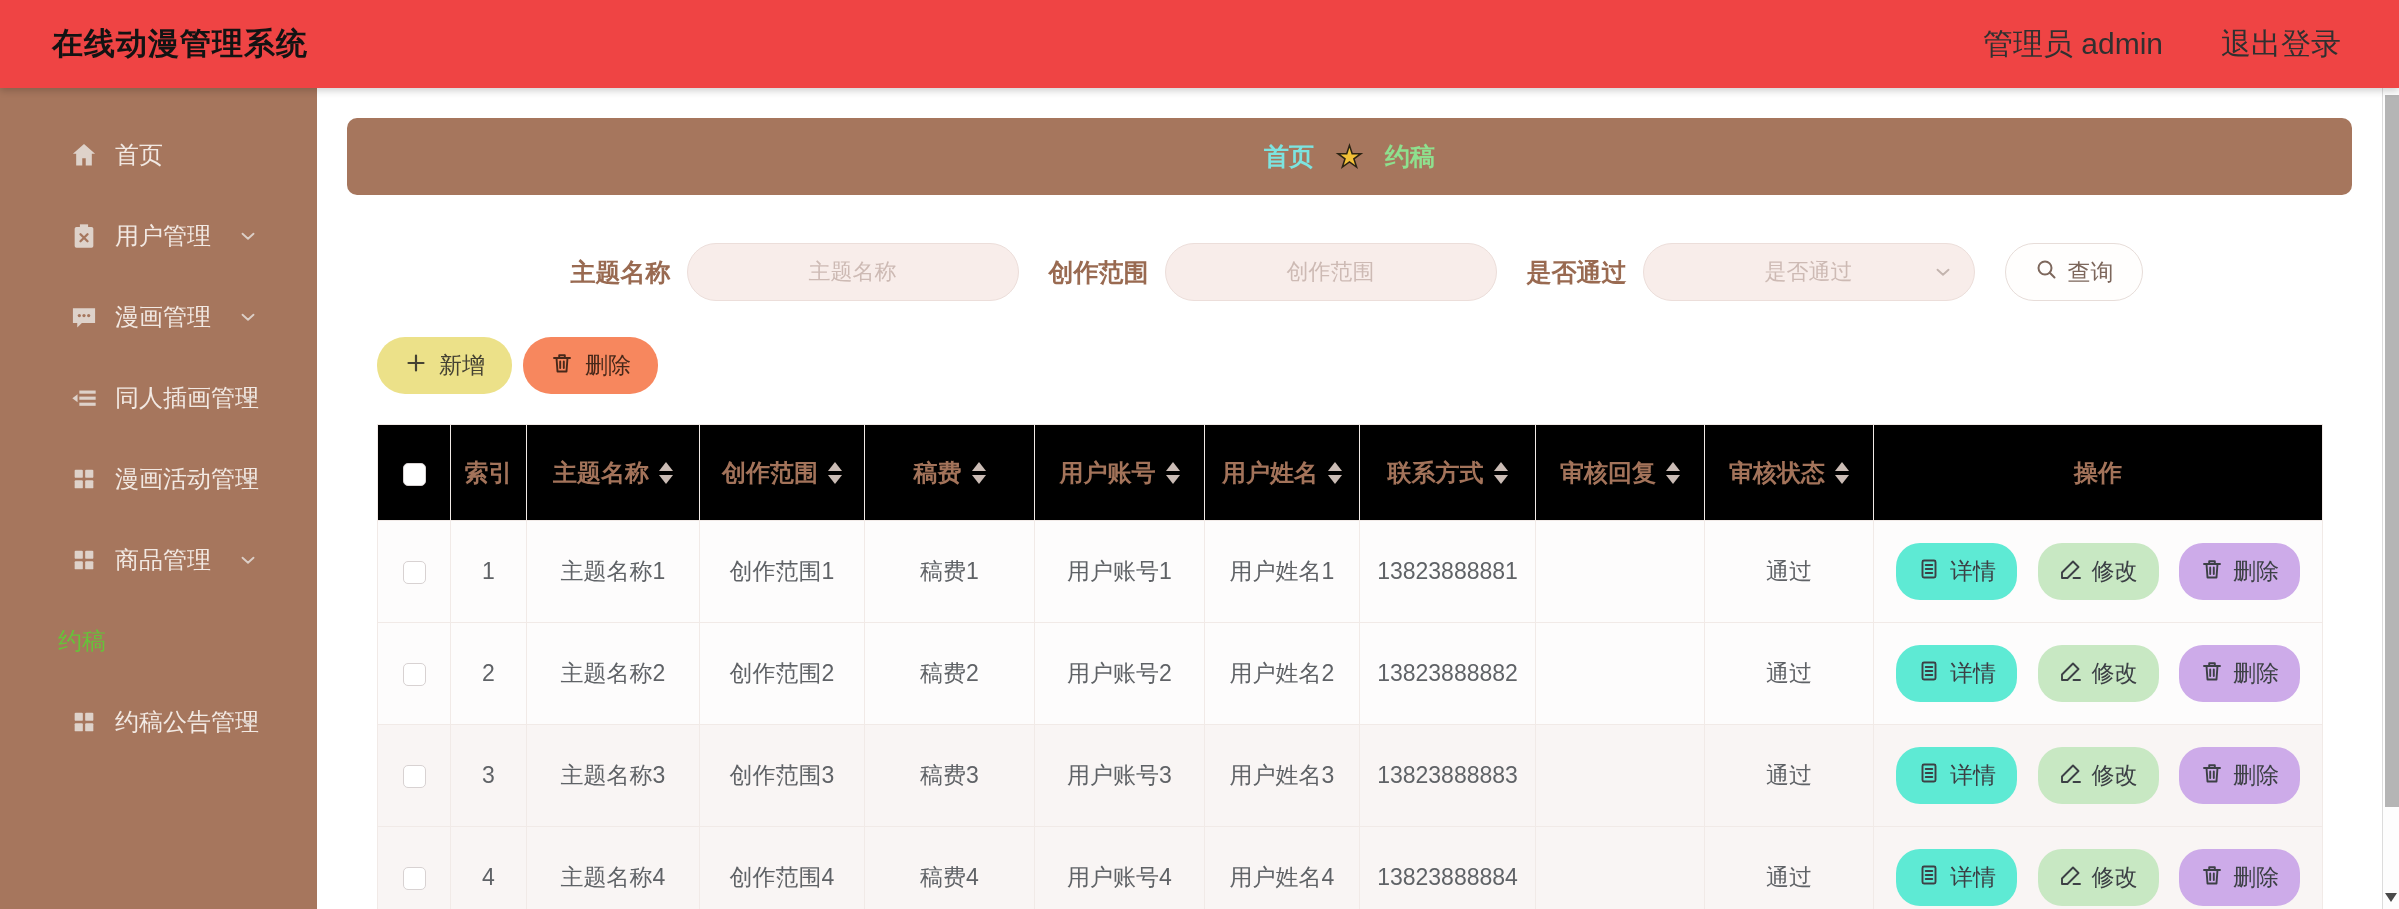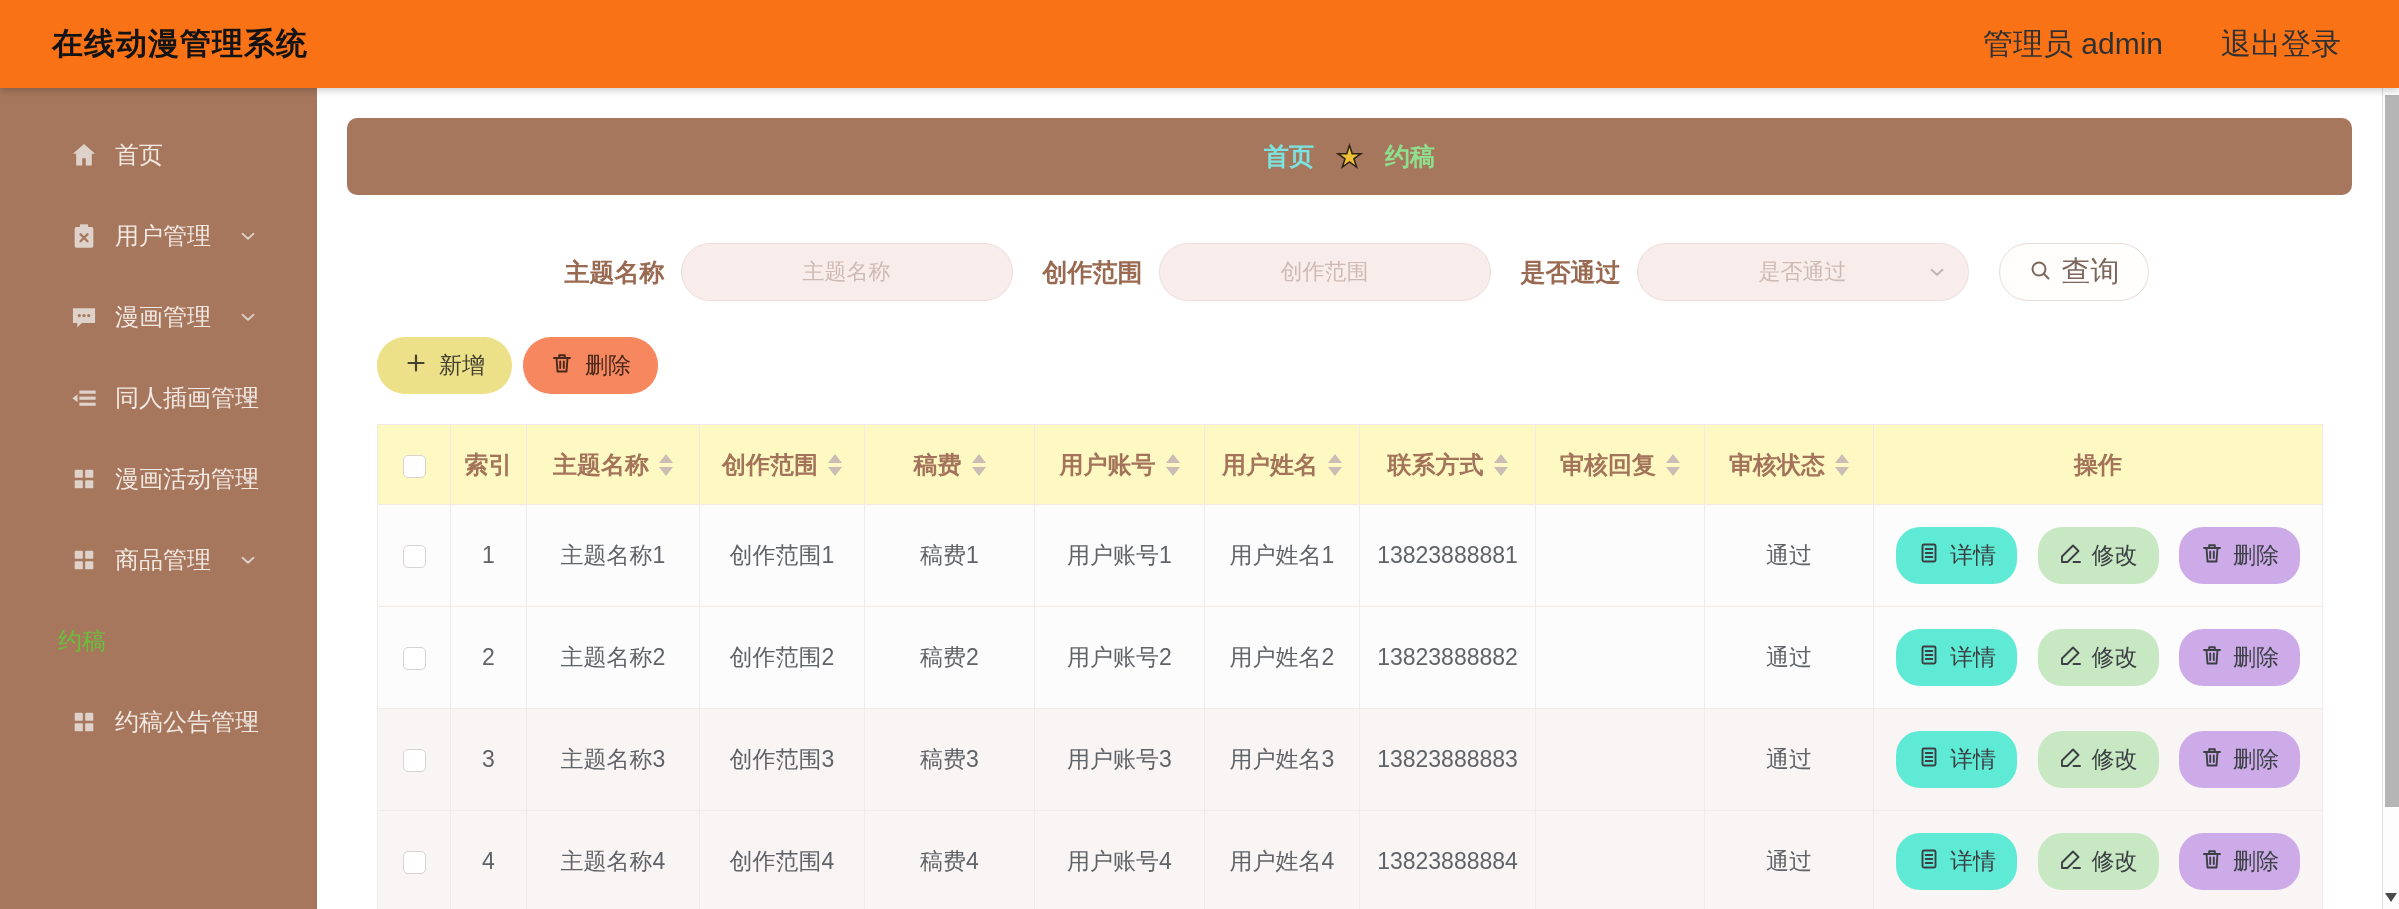--- a/index.html
+++ b/index.html
@@ -5,21 +5,21 @@
   * { margin:0; padding:0; box-sizing:border-box; }
   html,body { width:2399px; height:909px; overflow:hidden; }
   body {
     font-family:"Liberation Sans","DejaVu Sans",sans-serif;
     background:#ffffff; position:relative;
   }
 
   
   .top-header {
     position:absolute; top:0; left:0; width:2399px; height:88px;
-    background:#f97316; z-index:10;
+    background:#ef4444; z-index:10;
     display:flex; align-items:center; justify-content:space-between;
     padding:0 58px 0 52px;
     box-shadow:0 3px 7px rgba(0,0,0,0.18);
   }
   .app-title { font-size:31px; font-weight:bold; color:#131313; letter-spacing:1px; }
   .header-right { display:flex; align-items:center; gap:58px; font-size:30px; color:#303030; }
   .header-right .link { cursor:pointer; }
 
   
   .sidebar {
@@ -73,42 +73,42 @@
     background:#f8edea; border:1px solid #ecdeda;
     display:flex; align-items:center; justify-content:center; cursor:pointer;
   }
   .pill-select .sel-text { font-size:22px; color:#cdbab4; }
   .pill-select .sel-chev { position:absolute; right:20px; top:50%; margin-top:-11px; width:22px; height:22px; color:#c3b4ae; }
   .pill-select .sel-chev svg { width:22px; height:22px; display:block; }
   .query-btn {
     height:58px; padding:0 28px; margin-left:14px; border-radius:29px;
     background:#fffefd; border:1px solid #e7ddd9;
     display:flex; align-items:center; gap:10px;
-    font-size:29px; color:#7d675c; cursor:pointer;
+    font-size:23px; color:#7d675c; cursor:pointer;
   }
   .query-btn svg { width:24px; height:24px; }
 
   
   .toolbar { margin:36px 60px 0; display:flex; gap:11px; }
   .tb-btn {
     height:57px; padding:0 27px; border:none; border-radius:28px;
     display:flex; align-items:center; gap:11px;
     font-size:23px; cursor:pointer;
     font-family:"Liberation Sans","DejaVu Sans",sans-serif;
   }
   .tb-btn svg { width:24px; height:24px; }
   .btn-add { background:#ece189; color:#454233;justify-content:flex-end; }
   .btn-delete { background:#f7875e; color:#47281a; }
 
   
   .table-wrap { margin:30px 60px 0; }
   table { width:100%; border-collapse:collapse; table-layout:fixed; }
   th, td { border:1px solid #f1eae7; text-align:center; overflow:hidden; }
   th {
-    height:80px; background:#fef9c3; color:#a3735a;
+    height:96px; background:#000000; color:#a3735a;
     font-size:24px; font-weight:bold;
   }
   td { height:102px; font-size:23px; color:#5f6266; background:#fdfcfc; }
   tr.tinted td { background:#f9f5f4; }
   .th-inner { display:inline-flex; align-items:center; justify-content:center; }
   .carets { display:inline-flex; flex-direction:column; margin-left:10px; }
   .caret-up { width:0; height:0; border-left:7px solid transparent; border-right:7px solid transparent; border-bottom:9px solid #cbbcb5; margin-bottom:4px; }
   .caret-down { width:0; height:0; border-left:7px solid transparent; border-right:7px solid transparent; border-top:9px solid #cbbcb5; }
   input[type=checkbox] {
     appearance:none; -webkit-appearance:none;

